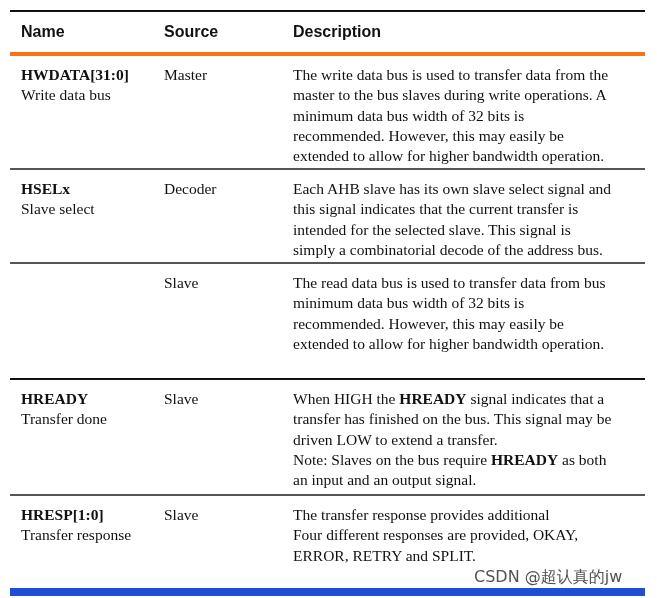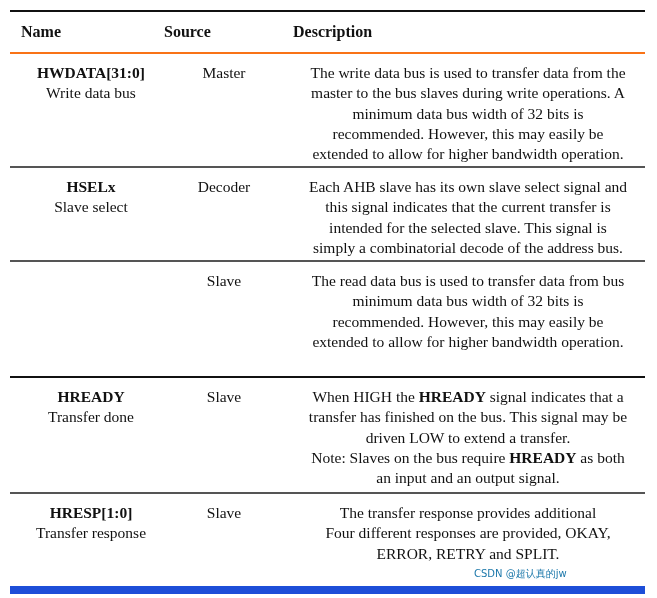--- a/index.html
+++ b/index.html
@@ -2,38 +2,38 @@
 <html><head>
 <meta charset="utf-8">
 <style>
   html, body { margin: 0; padding: 0; background: #ffffff; }
   body { width: 657px; height: 598px; position: relative; overflow: hidden; }
   .table {
     position: absolute; left: 10px; top: 10px; width: 635px;
     border-top: 2px solid #111;
   }
   .hdr {
-    height: 40px; border-bottom: 2px solid #f97316; position: relative;
-    font-family: Liberation Serif, serif; font-weight: bold; font-size: 16px; color: #111;
+    height: 40px; border-bottom: 4px solid #f97316; position: relative;
+    font-family: Liberation Sans, sans-serif; font-weight: bold; font-size: 16px; color: #111;
   }
   .hdr span { position: absolute; top: 11px; }
   .row { position: relative; border-bottom: 2px solid #555; }
   .row.last { border-bottom: 8px solid #1d4ed8; }
   .cell {
     position: absolute; top: 9px;
-    font-family: "Liberation Serif", serif; font-size: 15.5px; line-height: 20.3px; color: #111; text-align: center;
+    font-family: "Liberation Serif", serif; font-size: 15.5px; line-height: 20.3px; color: #111;
   }
   .c1 { left: 11px; width: 140px; }
   .c2 { left: 154px; width: 120px; }
   .c3 { left: 283px; width: 350px; }
   .c1 b { display: block; font-weight: bold; }
   .desc-line { display: block; white-space: nowrap; }
   .watermark {
     position: absolute; left: 474px; top: 567px;
-    font-family: "DejaVu Sans", sans-serif; font-size: 10px; color: #0369a1; opacity: 0.9;
+    font-family: "DejaVu Sans", sans-serif; font-size: 16px; color: #404040; opacity: 0.9;
     white-space: nowrap;
   }
 </style>
 </head>
 <body>
 
 <div class="table">
   <div class="hdr">
     <span style="left:11px">Name</span>
     <span style="left:154px">Source</span>

